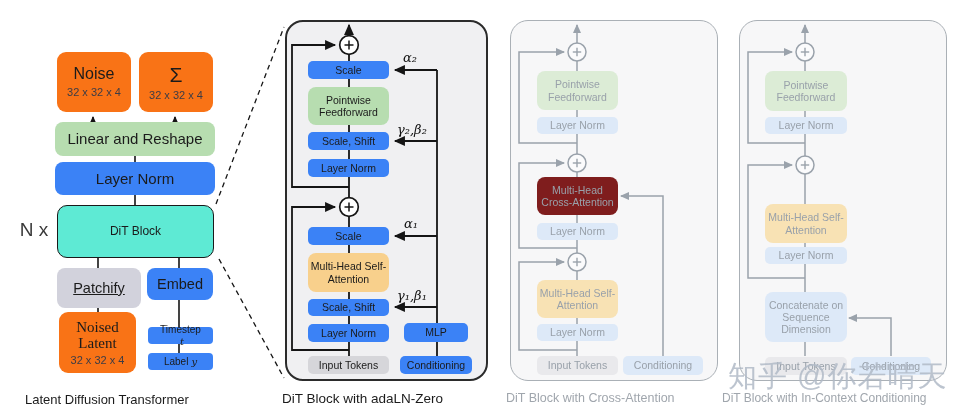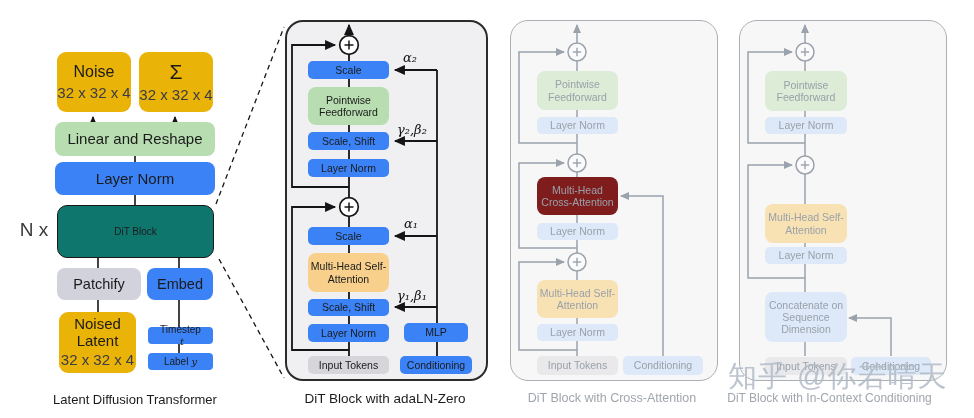--- a/index.html
+++ b/index.html
@@ -10,28 +10,28 @@
   .panel{position:absolute;border-radius:18px;z-index:1;box-sizing:border-box;}
   .panel.dark{background:#f0f0f2;border:2px solid #2b2b2b;}
   .panel.faded{background:#f7f7f8;border:1.4px solid #aab0b6;}
   svg.wires{position:absolute;left:0;top:0;z-index:2;pointer-events:none;}
   .box{
     position:absolute;z-index:3;display:flex;flex-direction:column;align-items:center;justify-content:center;
     text-align:center;border-radius:5px;font-size:10.5px;line-height:1.15;box-sizing:border-box;
   }
   .r8{border-radius:8px;} .r9{border-radius:9px;} .r10{border-radius:10px;} .r4{border-radius:4px;}
   .blue{background:#3b82f6;} .green{background:#b7ddb0;} .orange{background:#f8d08c;}
-  .lav{background:#eab308;} .graybox{background:#d6d6da;} .graybox2{background:#d2d2dc;}
+  .lav{background:#f97316;} .graybox{background:#d6d6da;} .graybox2{background:#d2d2dc;}
   .f-blue{background:#dde9f8;} .f-green{background:#dcecd6;} .f-orange{background:#f8e2b4;}
   .f-pink{background:#7f1d1d;} .f-gray{background:#e9e9ec;}
   .fadetxt{color:#99a1aa;}
   .lbl15{font-size:15px;} .lbl16{font-size:16px;} .lbl14{font-size:14.5px;} .lbl21{font-size:21px;}
   .lbl10{font-size:10px;}
-  .dims{font-size:15px;color:#3c3c46;margin-top:2px;}
-  .caption{position:absolute;z-index:3;text-align:center;font-size:13px;color:#1b1b1b;}
+  .dims{font-size:11px;color:#3c3c46;margin-top:2px;}
+  .caption{position:absolute;z-index:3;text-align:left;font-size:13px;color:#1b1b1b;}
   .caption.gray{color:#a0a6ad;font-size:12.5px;}
   .nx{position:absolute;z-index:3;font-size:19px;color:#3a3a3a;display:flex;align-items:center;justify-content:center;}
   .greek{
     position:absolute;z-index:3;font-family:"DejaVu Serif",serif;font-style:italic;
     font-size:13px;color:#111;white-space:nowrap;
   }
   .varit{font-style:italic;margin-left:3px;font-family:"DejaVu Serif",serif;font-size:10px;}
   .watermark{
     position:absolute;z-index:10;font-size:29px;letter-spacing:1px;color:rgba(176,186,199,0.85);
     white-space:nowrap;pointer-events:none;font-family:"Liberation Sans","DejaVu Sans",sans-serif;
@@ -144,26 +144,26 @@
   <div class="box lav r9" style="left:57px;top:52px;width:74px;height:60px;">
     <div class="lbl16">Noise</div>
     <div class="dims">32 x 32 x 4</div>
   </div>
   <div class="box lav r9" style="left:139px;top:52px;width:74px;height:60px;">
     <div class="lbl21">Σ</div>
     <div class="dims">32 x 32 x 4</div>
   </div>
   <div class="box green r8 lbl15" style="left:55px;top:122px;width:160px;height:34px;">Linear and Reshape</div>
   <div class="box blue r8 lbl15" style="left:55px;top:162px;width:160px;height:33px;">Layer Norm</div>
-  <div class="box r10 lbl15" style="left:57px;top:205px;width:157px;height:53px;background:#0f766e;border:1.6px solid #1a1a1a;font-size:10px;">DiT Block</div>
+  <div class="box r10 lbl15" style="left:57px;top:205px;width:157px;height:53px;background:#5eead4;border:1.6px solid #1a1a1a;font-size:12px;">DiT Block</div>
   <div class="nx" style="left:13px;top:217px;width:42px;height:26px;">N x</div>
-  <div class="box graybox2 r8 lbl14" style="left:57px;top:268px;width:84px;height:32px;">Patchify</div>
+  <div class="box graybox2 r8 lbl14" style="left:57px;top:268px;width:84px;height:40px;text-decoration:underline;">Patchify</div>
   <div class="box blue r8 lbl14" style="left:147px;top:268px;width:66px;height:32px;">Embed</div>
   <div class="box lav r9" style="left:59px;top:312px;width:77px;height:61px;">
-    <div class="lbl15" style="line-height:1.1;">Noised Latent</div>
+    <div class="lbl15" style="line-height:1.1;font-family:Liberation Serif, serif;">Noised Latent</div>
     <div class="dims">32 x 32 x 4</div>
   </div>
   <div class="box blue r4 lbl10" style="left:148px;top:327px;width:65px;height:17px;flex-direction:column;">
     <span>Timestep</span>
       <i class="varit">t</i>
   </div>
   <div class="box blue r4 lbl10" style="left:148px;top:353px;width:65px;height:17px;flex-direction:row;">
     <span>Label</span>
       <i class="varit">y</i>
   </div>

